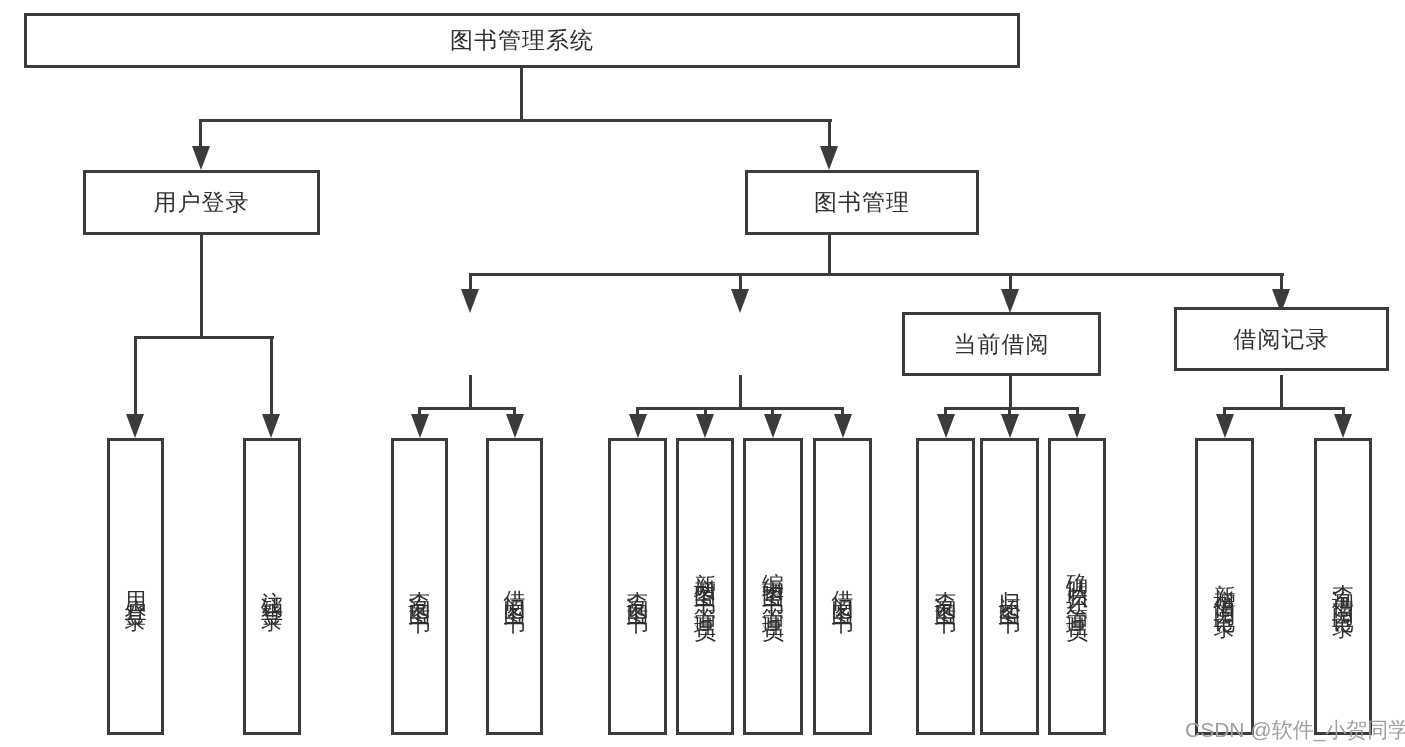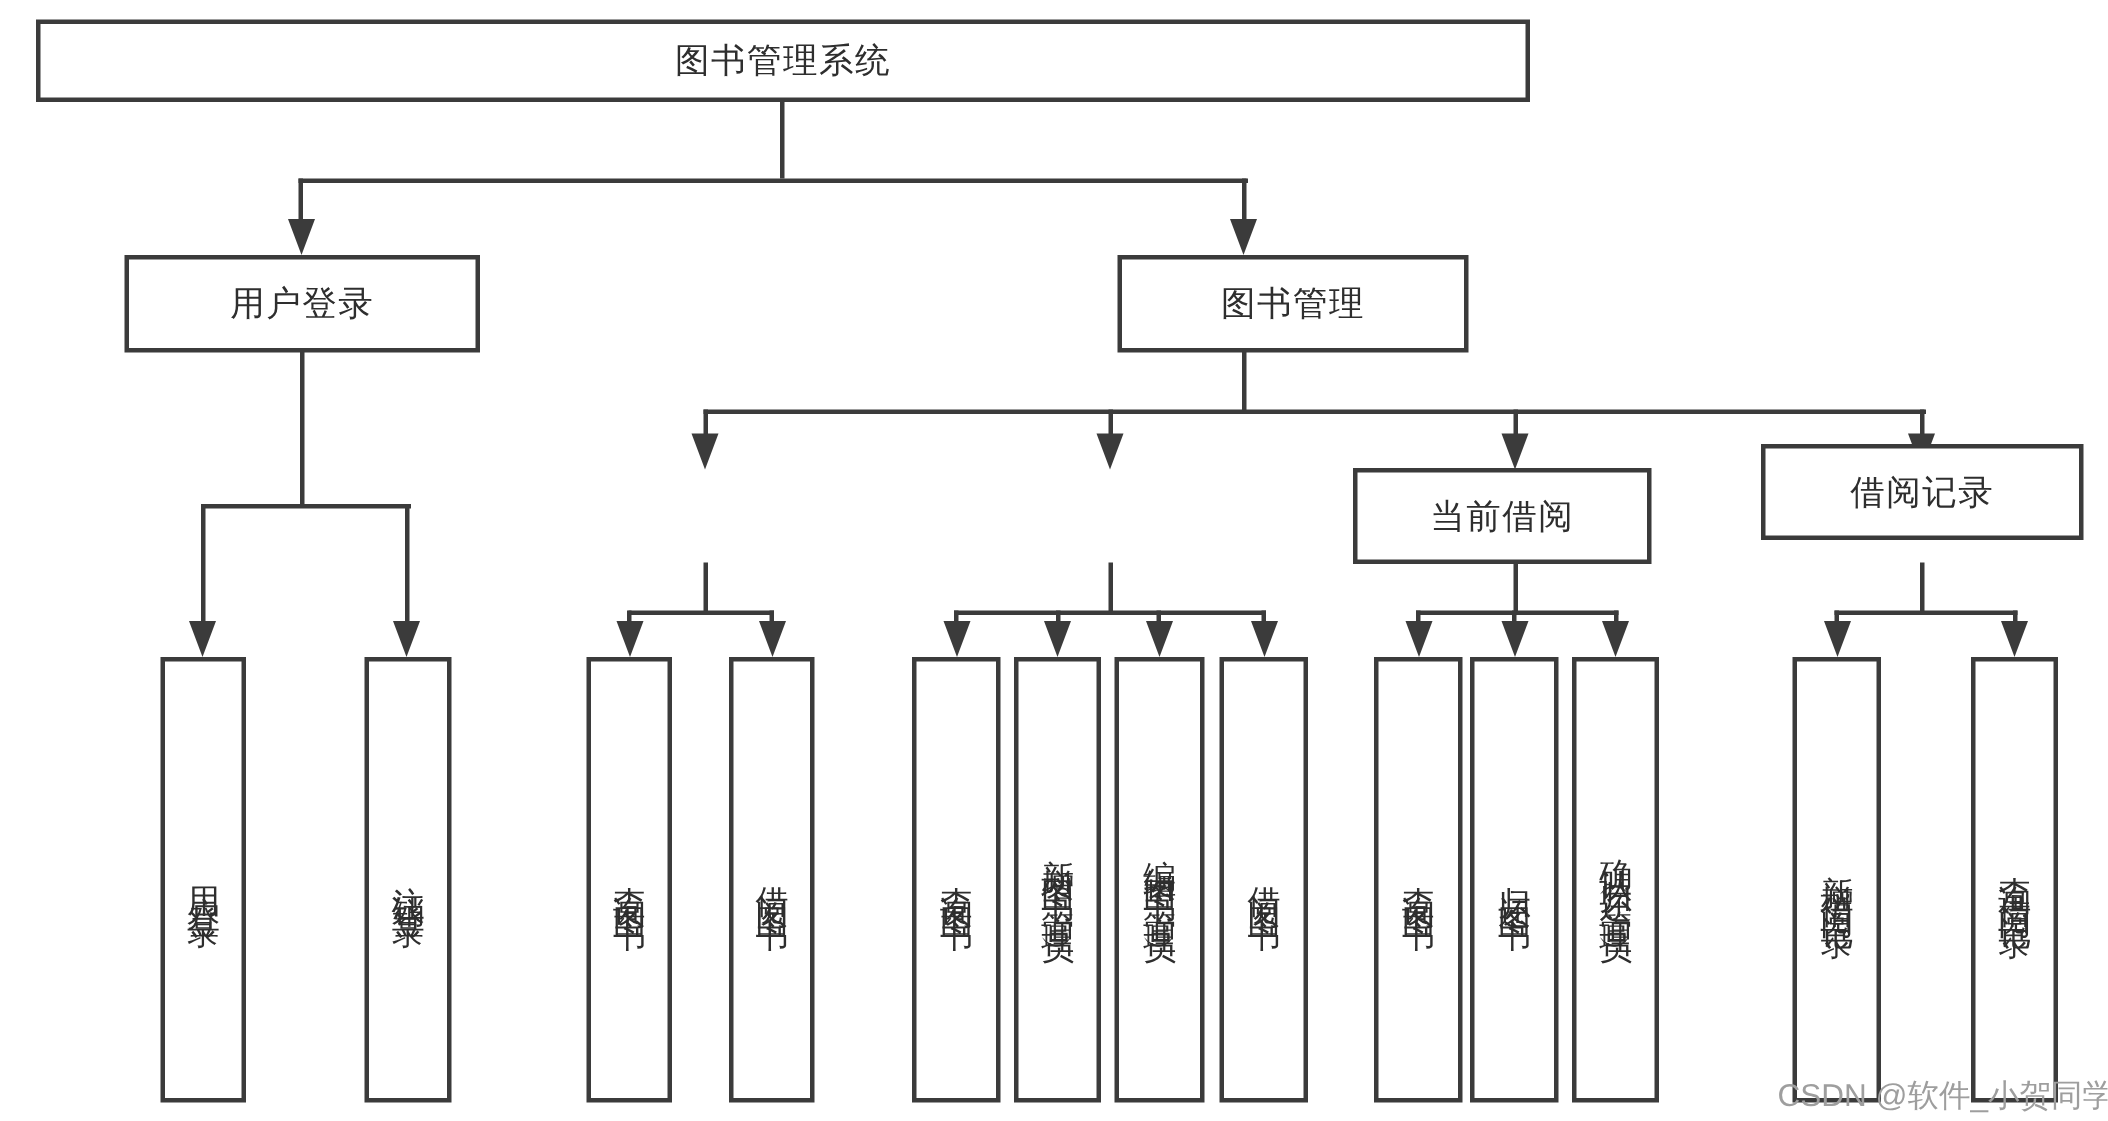--- a/index.html
+++ b/index.html
@@ -93,21 +93,21 @@
   <div class="vline" style="left:739px;top:273px;height:19px;"></div>
   <div class="arrow" style="left:731px;top:289px;"></div>
   <div class="vline" style="left:1009px;top:273px;height:19px;"></div>
   <div class="arrow" style="left:1001px;top:289px;"></div>
   <div class="vline" style="left:1280px;top:273px;height:19px;"></div>
   <div class="arrow" style="left:1272px;top:289px;"></div>
 
   <div class="node" style="left:902px;top:312px;width:199px;height:64px;">
     <span class="lbl">当前借阅</span>
   </div>
-  <div class="node" style="left:1174px;top:296px;width:215px;height:64px;">
+  <div class="node" style="left:1174px;top:307px;width:215px;height:64px;">
     <span class="lbl">借阅记录</span>
   </div>
 
   <div class="vline" style="left:469px;top:375px;height:33px;"></div>
   <div class="hline" style="left:419px;top:407px;width:97px;"></div>
   <div class="vline" style="left:418px;top:407px;height:9px;"></div>
   <div class="arrow" style="left:411px;top:414px;"></div>
   <div class="vline" style="left:513px;top:407px;height:9px;"></div>
   <div class="arrow" style="left:506px;top:414px;"></div>
 

